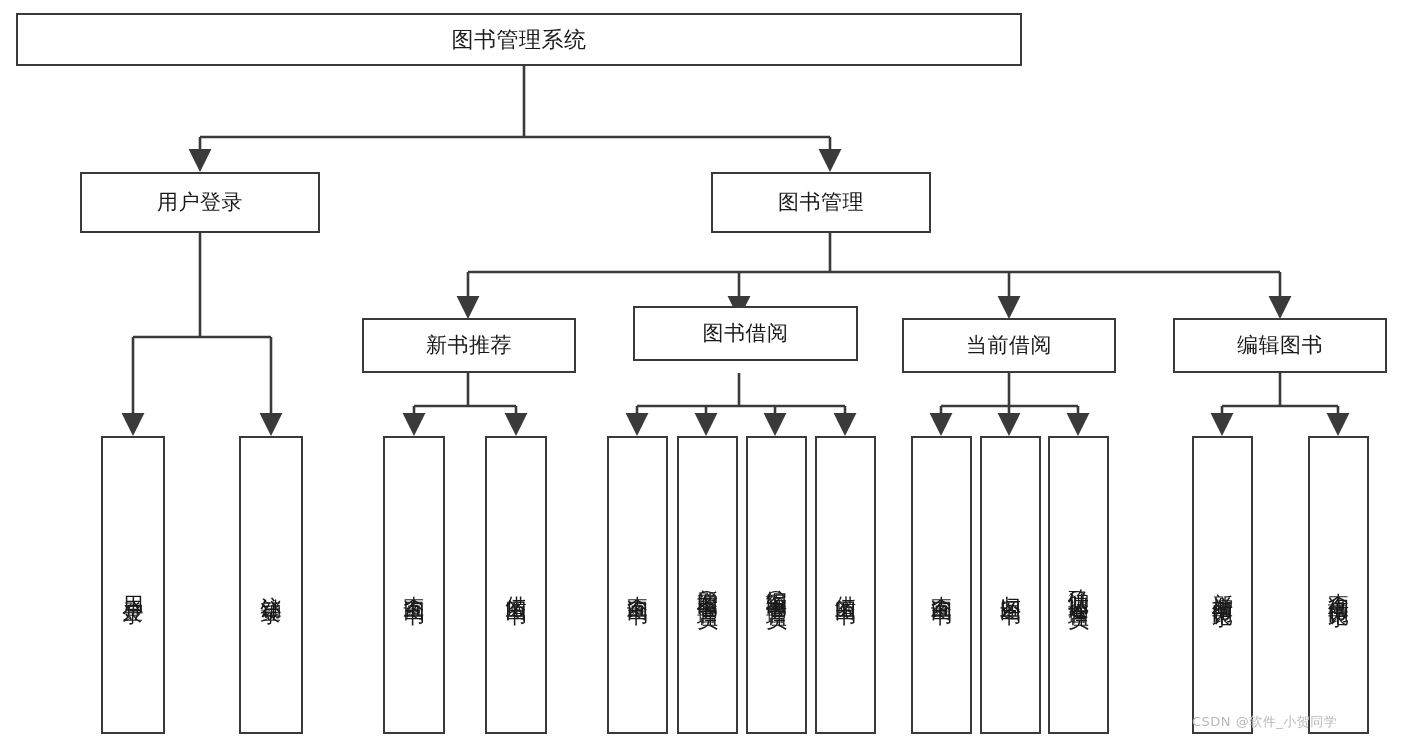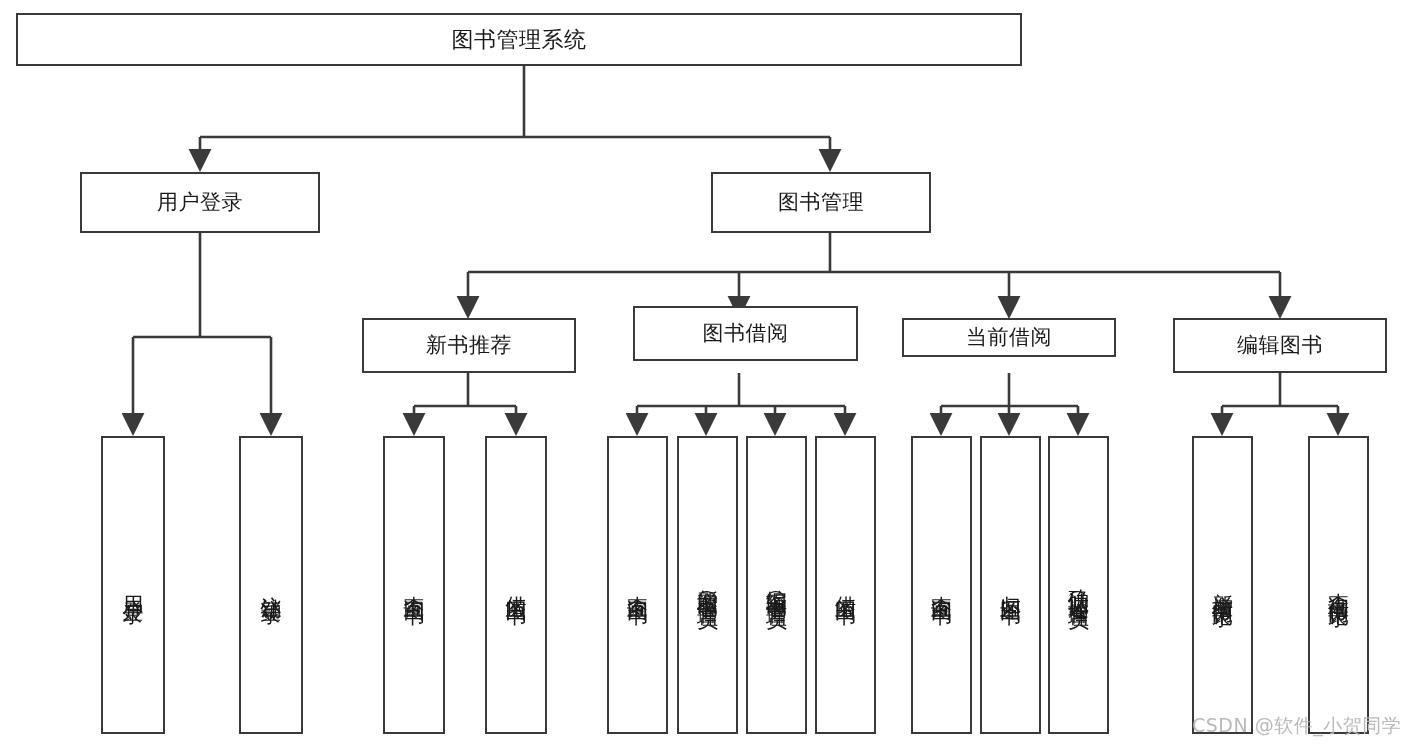--- a/index.html
+++ b/index.html
@@ -62,21 +62,21 @@
     font-size: 21px;
     line-height: 1.05;
     letter-spacing: 3px;
     height: 100%;
     display: flex;
     align-items: center;
     justify-content: center;
   }
   .watermark {
     position: absolute;
-    font-size: 19px;
+    font-size: 13px;
     color: #b9b9b9;
     white-space: nowrap;
     letter-spacing: 0.5px;
     user-select: none;
   }
 </style>
 </head>
 <body>
 
 <div id="canvas">
@@ -141,21 +141,21 @@
   <div class="node horiz" style="left:711px; top:172px; width:220px; height:61px;">
     <span class="label">图书管理</span>
   </div>
 
   <div class="node horiz" style="left:362px; top:318px; width:214px; height:55px;">
     <span class="label">新书推荐</span>
   </div>
   <div class="node horiz" style="left:633px; top:306px; width:225px; height:55px;">
     <span class="label">图书借阅</span>
   </div>
-  <div class="node horiz" style="left:902px; top:318px; width:214px; height:39px;">
+  <div class="node horiz" style="left:902px; top:318px; width:214px; height:55px;">
     <span class="label">当前借阅</span>
   </div>
   <div class="node horiz" style="left:1173px; top:318px; width:214px; height:55px;">
     <span class="label">编辑图书</span>
   </div>
 
   <div class="node vert" style="left:101px; top:436px; width:64px; height:298px;">
     <span class="label">用户登录</span>
   </div>
   <div class="node vert" style="left:239px; top:436px; width:64px; height:298px;">

